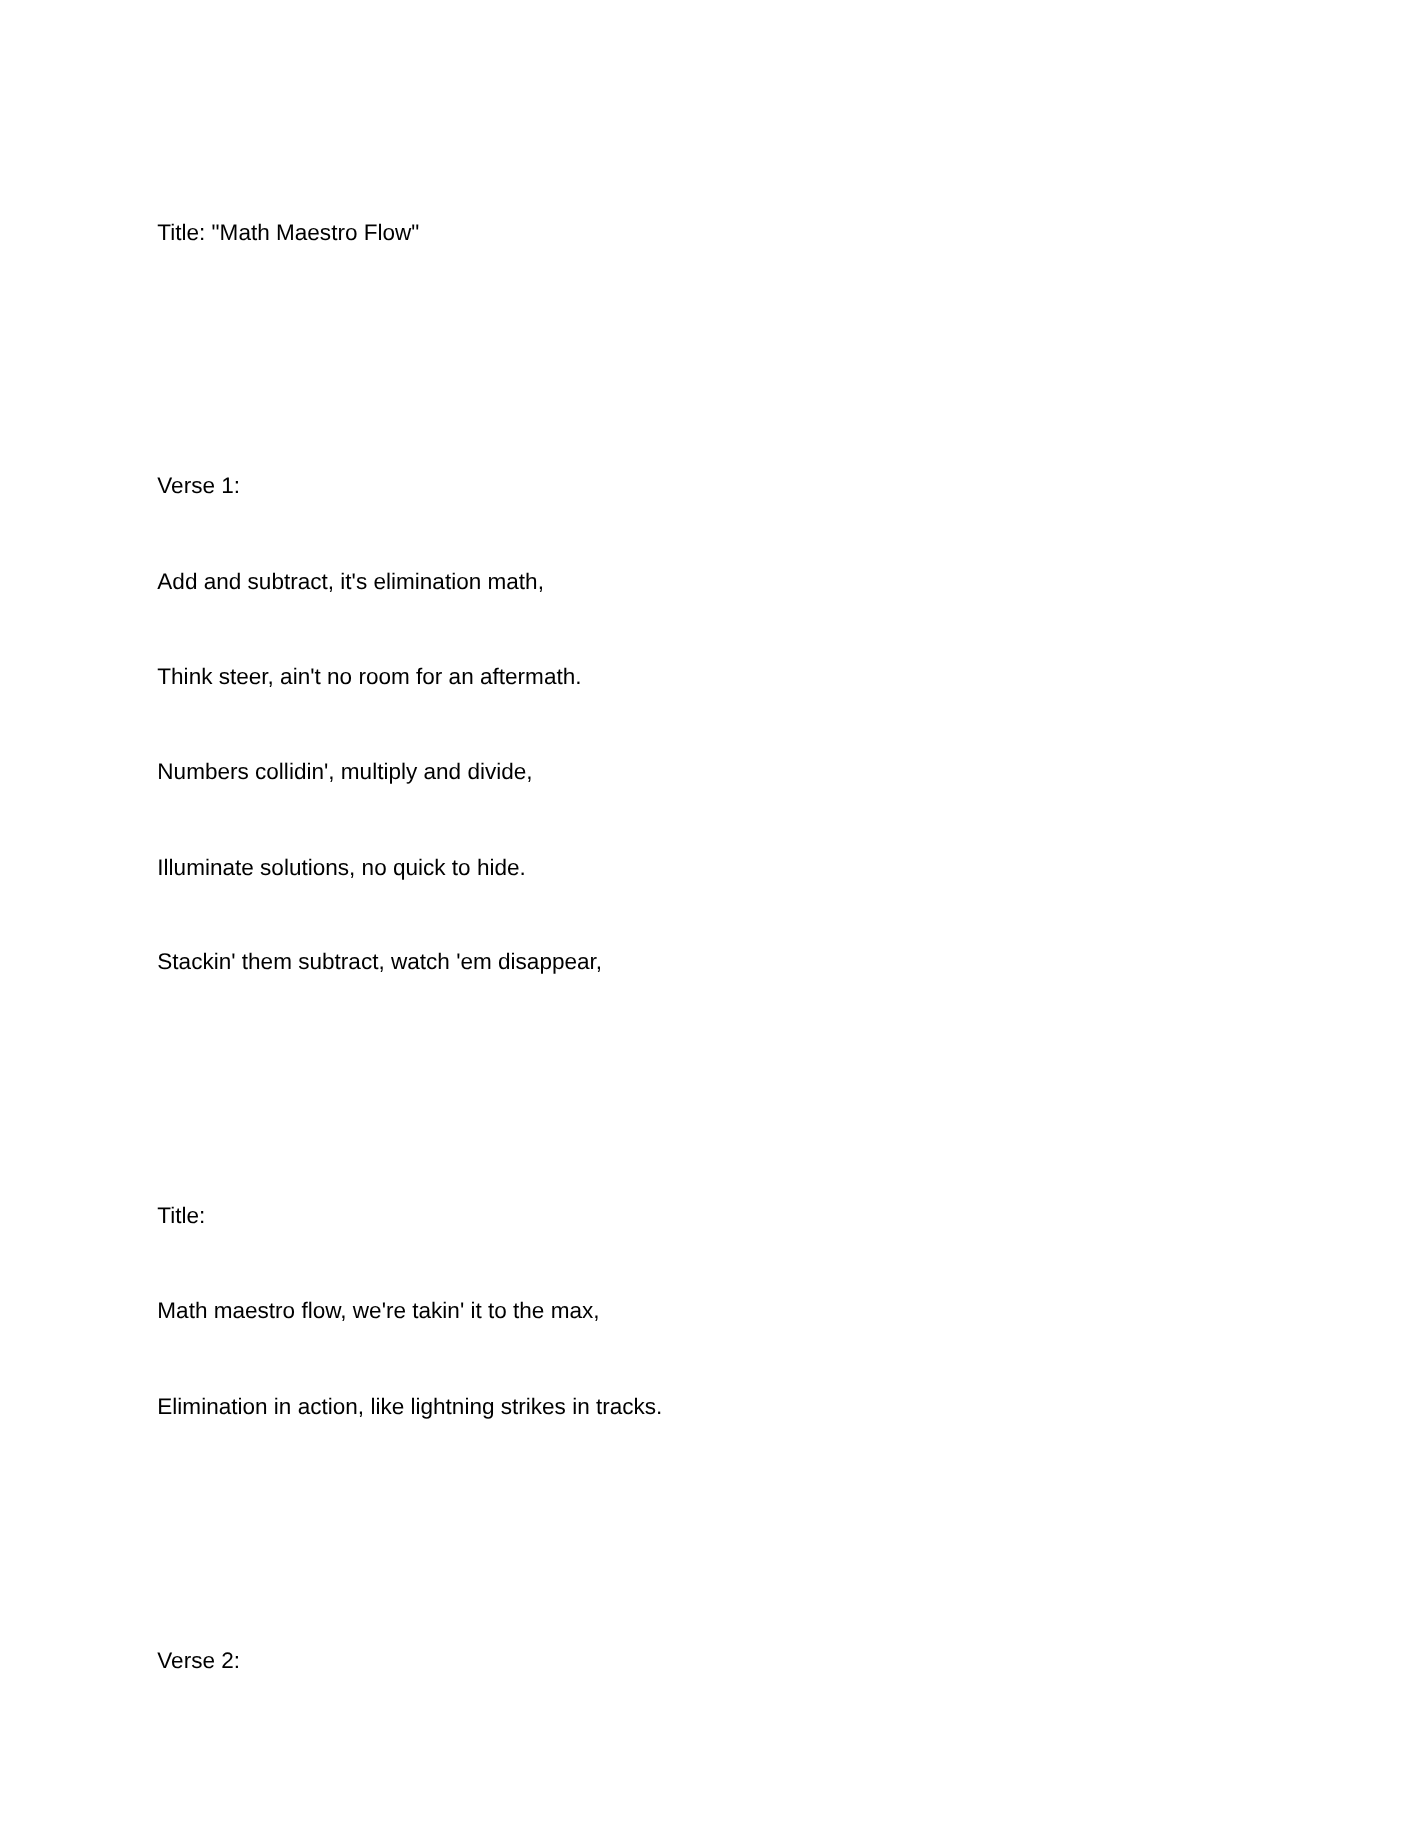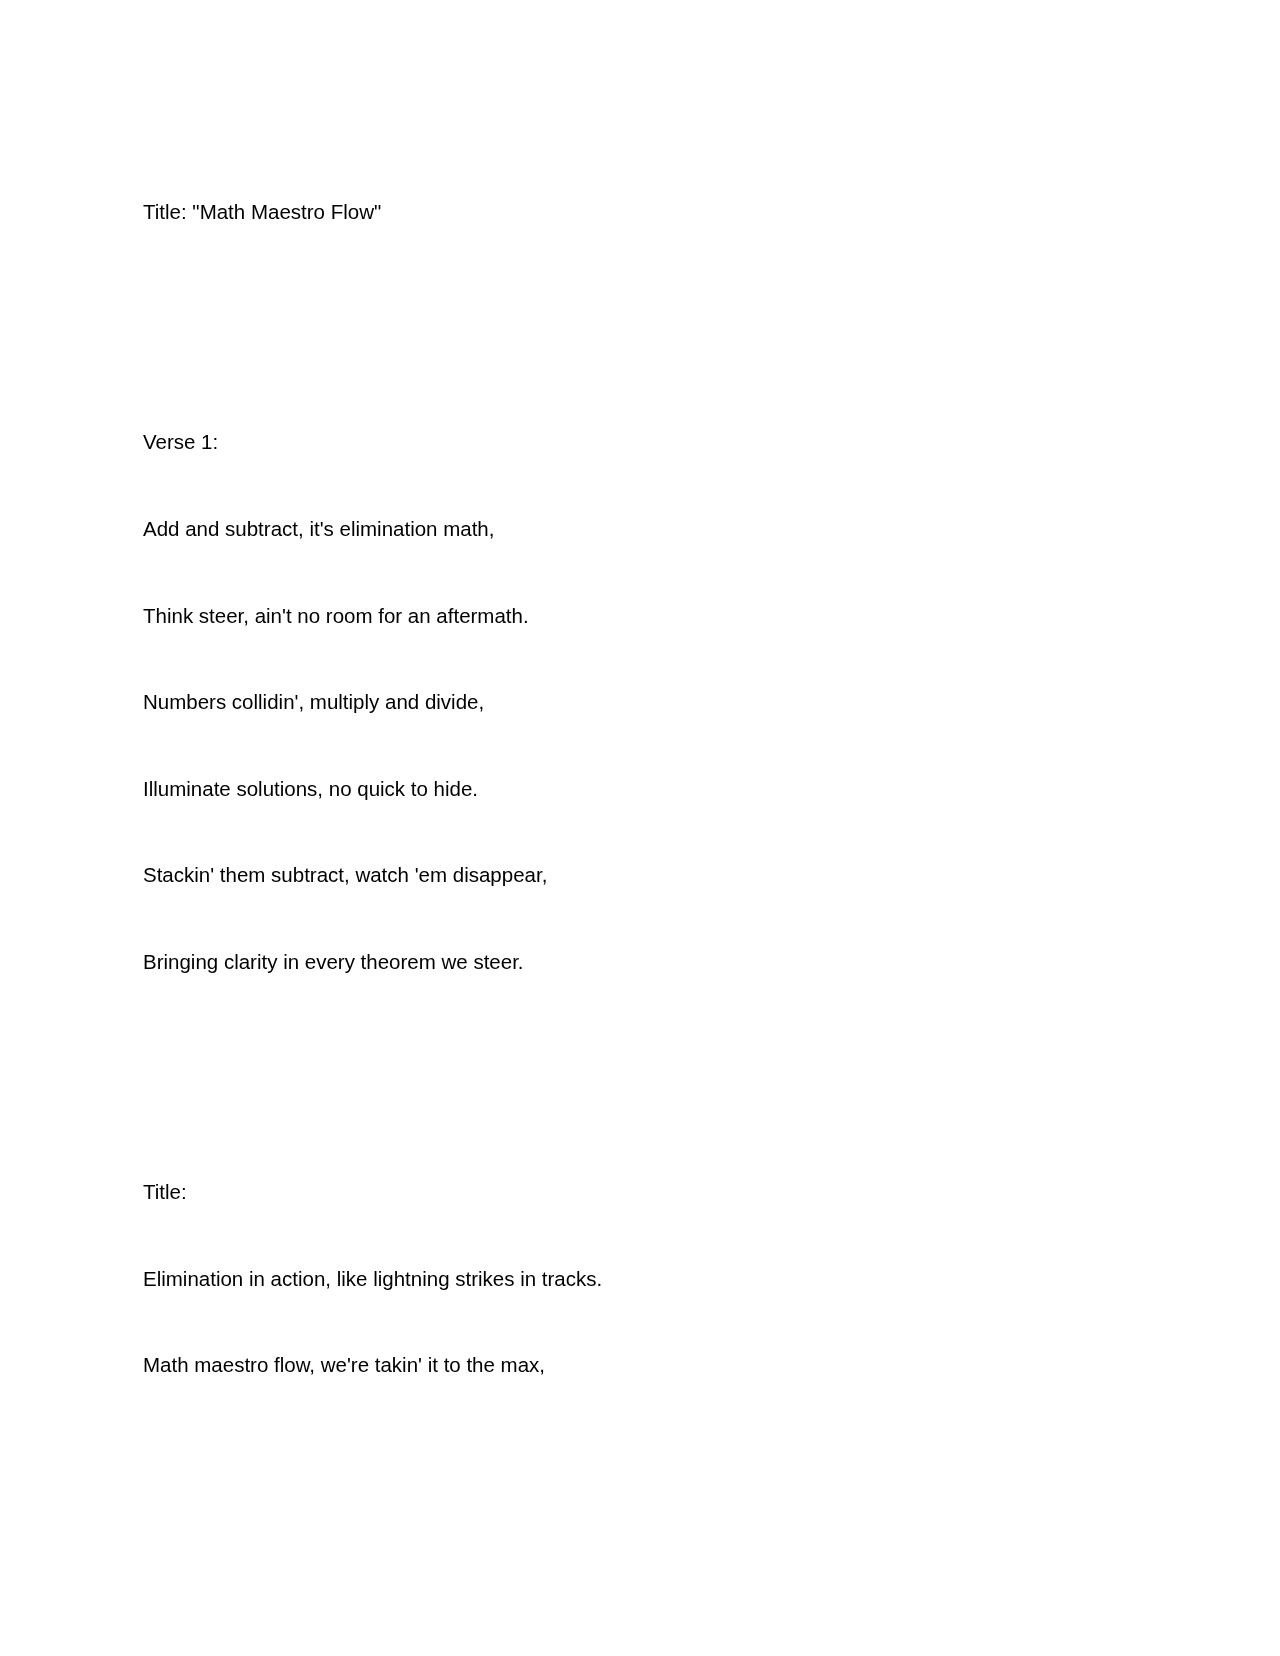--- a/index.html
+++ b/index.html
@@ -48,30 +48,30 @@
     <span class="line">Title: "Math Maestro Flow"</span>
     <span class="blank"></span>
 
     
     <span class="line">Verse 1:</span>
     <span class="line">Add and subtract, it's elimination math,</span>
     <span class="line">Think steer, ain't no room for an aftermath.</span>
     <span class="line">Numbers collidin', multiply and divide,</span>
     <span class="line">Illuminate solutions, no quick to hide.</span>
     <span class="line">Stackin' them subtract, watch 'em disappear,</span>
-    <span class="line">Bringing clarity in every theorem we steer.</span>
     <span class="blank"></span>
 
     
     <span class="line">Title:</span>
+    <span class="line">Math maestro flow, we're takin' it to the max,</span>
     <span class="line">Elimination in action, like lightning strikes in tracks.</span>
-    <span class="line">Math maestro flow, we're takin' it to the max,</span>
     <span class="blank"></span>
 
     
+    <span class="line">Verse 2:</span>
     
     
     
     
     
     
     
 
     
     

